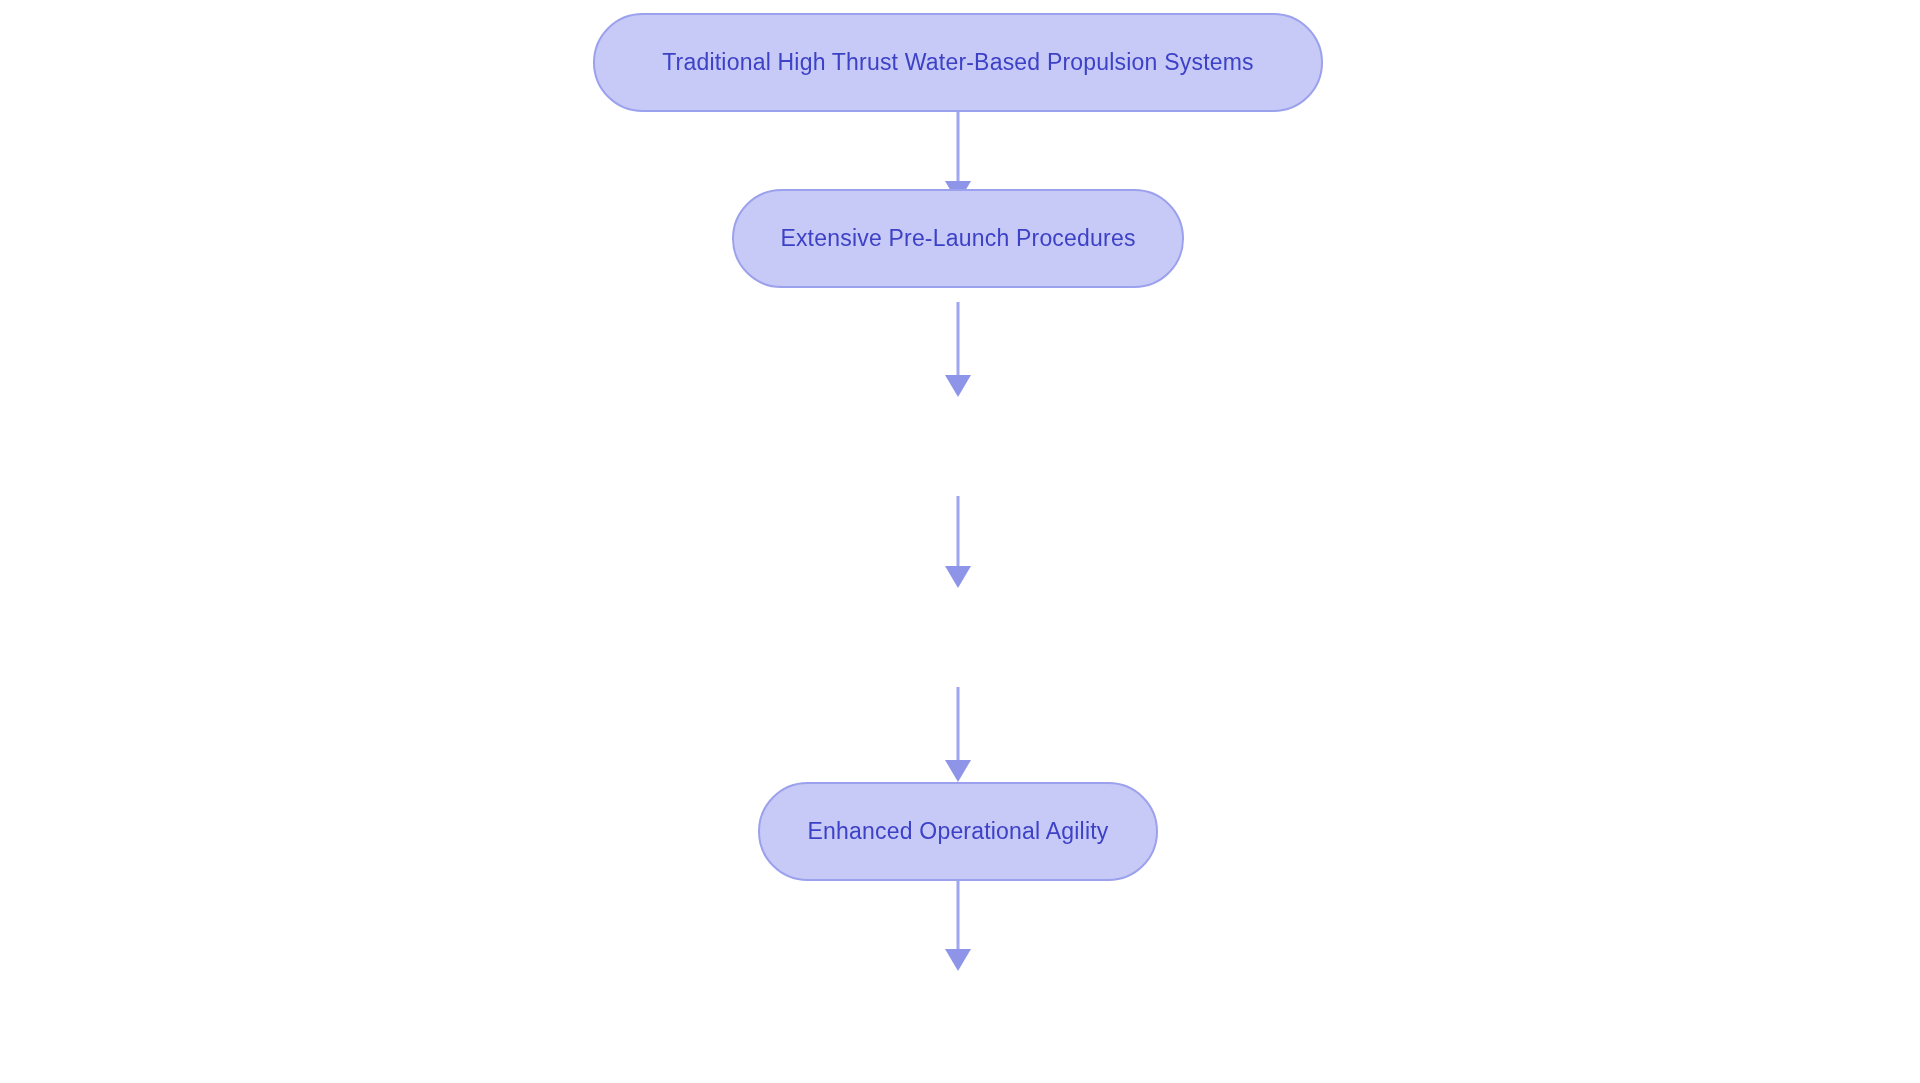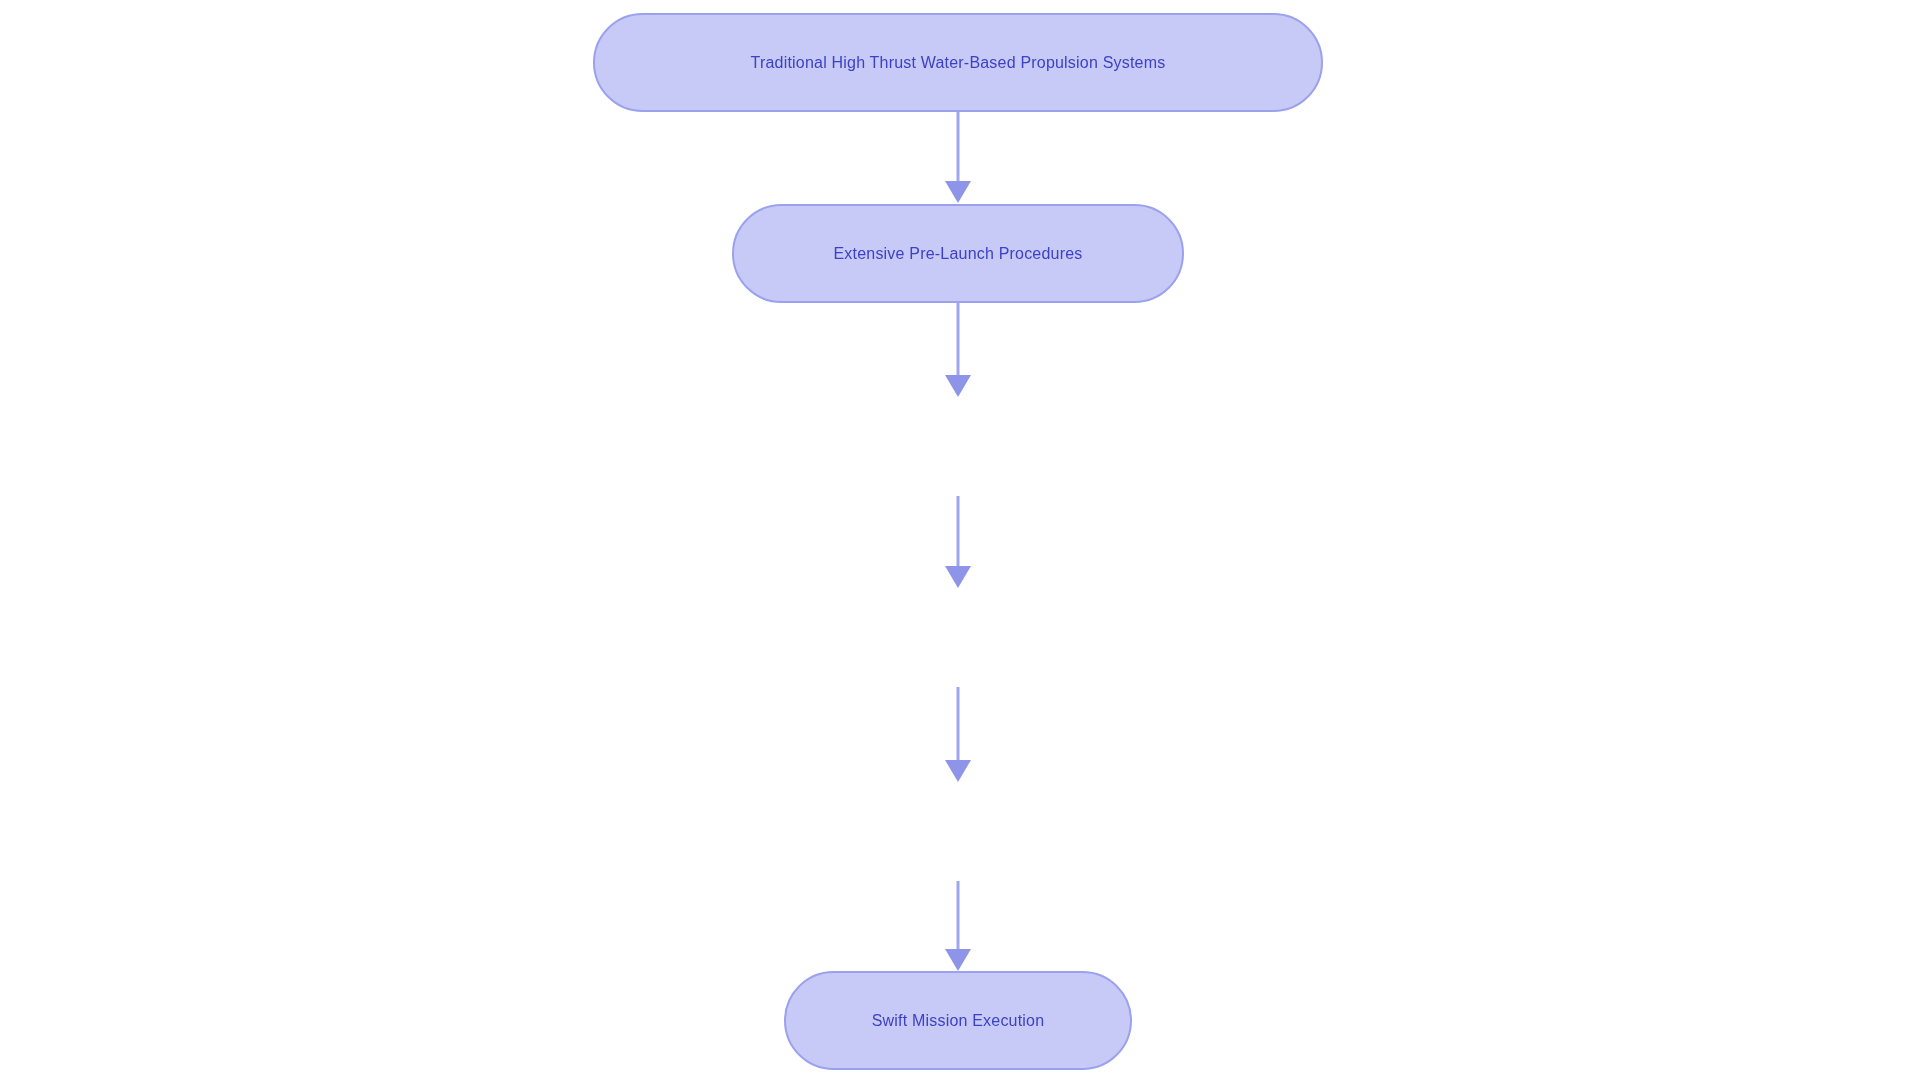--- a/index.html
+++ b/index.html
@@ -23,27 +23,27 @@
     border-radius: 50px;
     background: #c7caf7;
     border: 2px solid #9ba1ec;
     box-sizing: border-box;
     display: flex;
     align-items: center;
     justify-content: center;
   }
   .node-label {
     color: #3d41c6;
-    font-size: 16px;
+    font-size: 23px;
     letter-spacing: 0.2px;
     white-space: nowrap;
     text-align: center;
   }
   .n1 { top: 13px;  width: 730px; }
-  .n2 { top: 204px; width: 452px; }
+  .n2 { top: 189px; width: 452px; }
   .n3 { top: 397px; width: 512px; }
   .n4 { top: 588px; width: 446px; }
   .n5 { top: 782px; width: 400px; }
   .n6 { top: 971px; width: 348px; }
 
   .arrow {
     position: absolute;
     left: 958px;
     transform: translateX(-50%);
     width: 26px;
@@ -102,23 +102,23 @@
     <div class="stem"></div>
     <div class="head"></div>
   </div>
 
 
   <div class="arrow a4">
     <div class="stem"></div>
     <div class="head"></div>
   </div>
 
+  <div class="node n5">
+    <span class="node-label">Enhanced Operational Agility</span>
+  </div>
 
   <div class="arrow a5">
     <div class="stem"></div>
     <div class="head"></div>
   </div>
 
-  <div class="node n6">
-    <span class="node-label">Swift Mission Execution</span>
-  </div>
 
 </div>
 
 </body></html>

